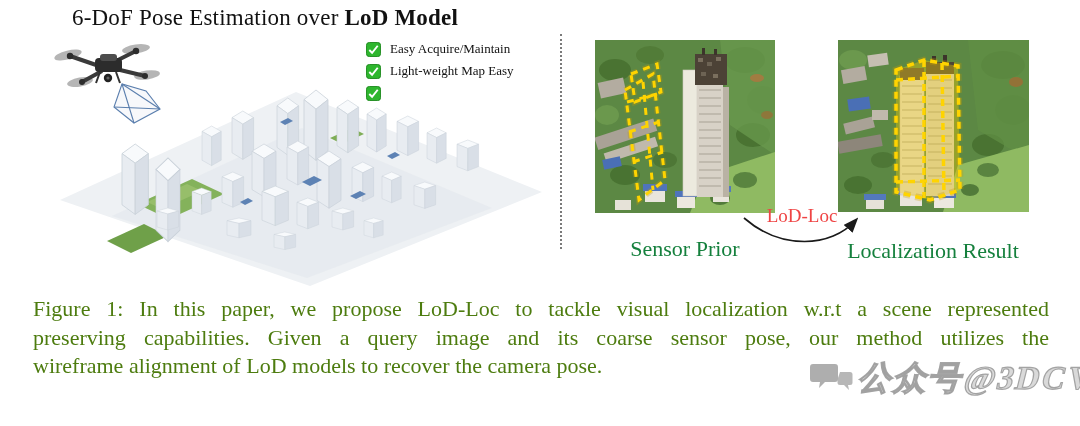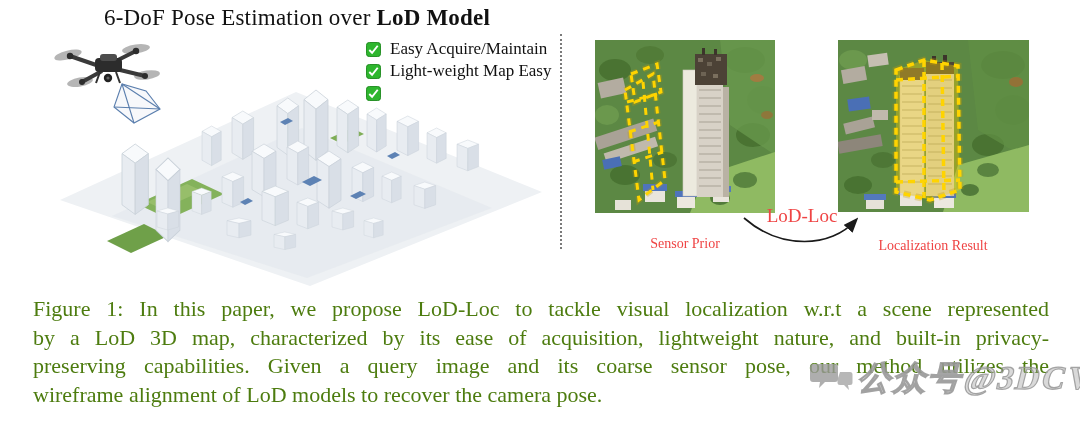--- a/index.html
+++ b/index.html
@@ -4,36 +4,36 @@
 <style>
   :root{
     --check-green:#2eb62e;
     --wireframe-yellow:#ffd400;
     --separator-gray:#7a7a7a;
   }
   *{box-sizing:border-box;margin:0;padding:0;}
   body{background:#ffffff;font-family:"Liberation Serif",serif;}
   .page{position:relative;width:1080px;height:426px;background:#ffffff;overflow:hidden;}
 
-  .title{position:absolute;left:72px;top:5px;font-size:23px;color:#111;letter-spacing:.2px;margin-left:32px;}
+  .title{position:absolute;left:72px;top:5px;font-size:23px;color:#111;letter-spacing:.2px;}
   .title b{font-weight:700;}
 
   .checklist{position:absolute;left:366px;top:38px;}
   .check-row{display:flex;align-items:center;height:22px;}
   .checkbox{width:15px;height:15px;margin-right:9px;flex:0 0 auto;}
-  .check-label{font-size:17px;color:#111;white-space:nowrap;}
+  .check-label{font-size:13px;color:#111;white-space:nowrap;}
 
   .separator{position:absolute;left:560px;top:34px;height:215px;width:0;border-left:2px dotted var(--separator-gray);}
 
   .photo{position:absolute;overflow:hidden;}
   .photo svg{display:block;}
   .photo-left{left:595px;top:40px;width:180px;height:173px;}
   .photo-right{left:838px;top:40px;width:191px;height:172px;}
 
-  .panel-label{position:absolute;font-size:14px;color:#ef4444;text-align:center;}
+  .panel-label{position:absolute;font-size:22px;color:#15803d;text-align:center;}
   .label-left{left:593px;top:236px;width:184px;}
   .label-right{left:824px;top:238px;width:218px;text-align:center;}
 
   .arrow-wrap{position:absolute;left:736px;top:204px;width:132px;height:48px;}
   .arrow-label{position:absolute;left:752px;top:205px;width:100px;text-align:center;font-size:19px;color:#ef4444;}
 
   .caption{position:absolute;left:33px;top:295px;width:1016px;font-size:22px;line-height:28.5px;color:#4d7c0f;}
   .cap-line{text-align:justify;text-align-last:justify;white-space:nowrap;}
   .cap-line.last{text-align:center;text-align-last:left;}
 
@@ -297,21 +297,20 @@
       <path d="M8,14 C45,46 95,44 120,16" stroke="#1a1a1a" stroke-width="1.7" fill="none" marker-end="url(#ah)"></path>
     </svg>
   </div>
   <div class="arrow-label">LoD-Loc</div>
 
   <div class="panel-label label-left">Sensor Prior</div>
   <div class="panel-label label-right">Localization Result</div>
 
   <div class="caption">
     <div class="cap-line">Figure 1: In this paper, we propose LoD-Loc to tackle visual localization w.r.t a scene represented</div>
-    <div class="cap-line">by a LoD 3D map, characterized by its ease of acquisition, lightweight nature, and built-in privacy-</div>
     <div class="cap-line">preserving capabilities. Given a query image and its coarse sensor pose, our method utilizes the</div>
     <div class="cap-line last">wireframe alignment of LoD models to recover the camera pose.</div>
   </div>
 
   <div class="watermark">
     <svg width="44" height="38" viewBox="0 0 44 38">
       <g fill="#9b9b9b" opacity="0.8">
         <path d="M3,4 h22 a3,3 0 0 1 3,3 v12 a3,3 0 0 1 -3,3 h-10 l-6,6 l1,-6 h-7 a3,3 0 0 1 -3,-3 v-12 a3,3 0 0 1 3,-3 z"></path>
         <path d="M30,12 h10 a2.5,2.5 0 0 1 2.5,2.5 v8 a2.5,2.5 0 0 1 -2.5,2.5 h-2 l1,5 l-5,-5 h-4 a2.5,2.5 0 0 1 -2.5,-2.5 v-3" opacity="0.9"></path>
       </g>

